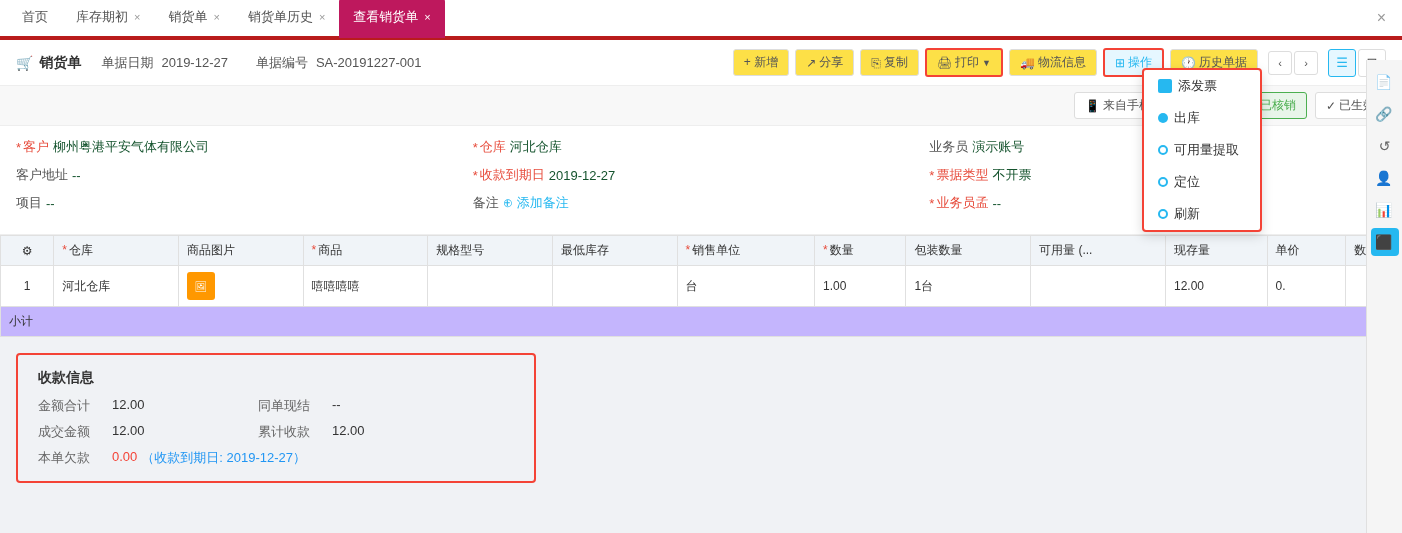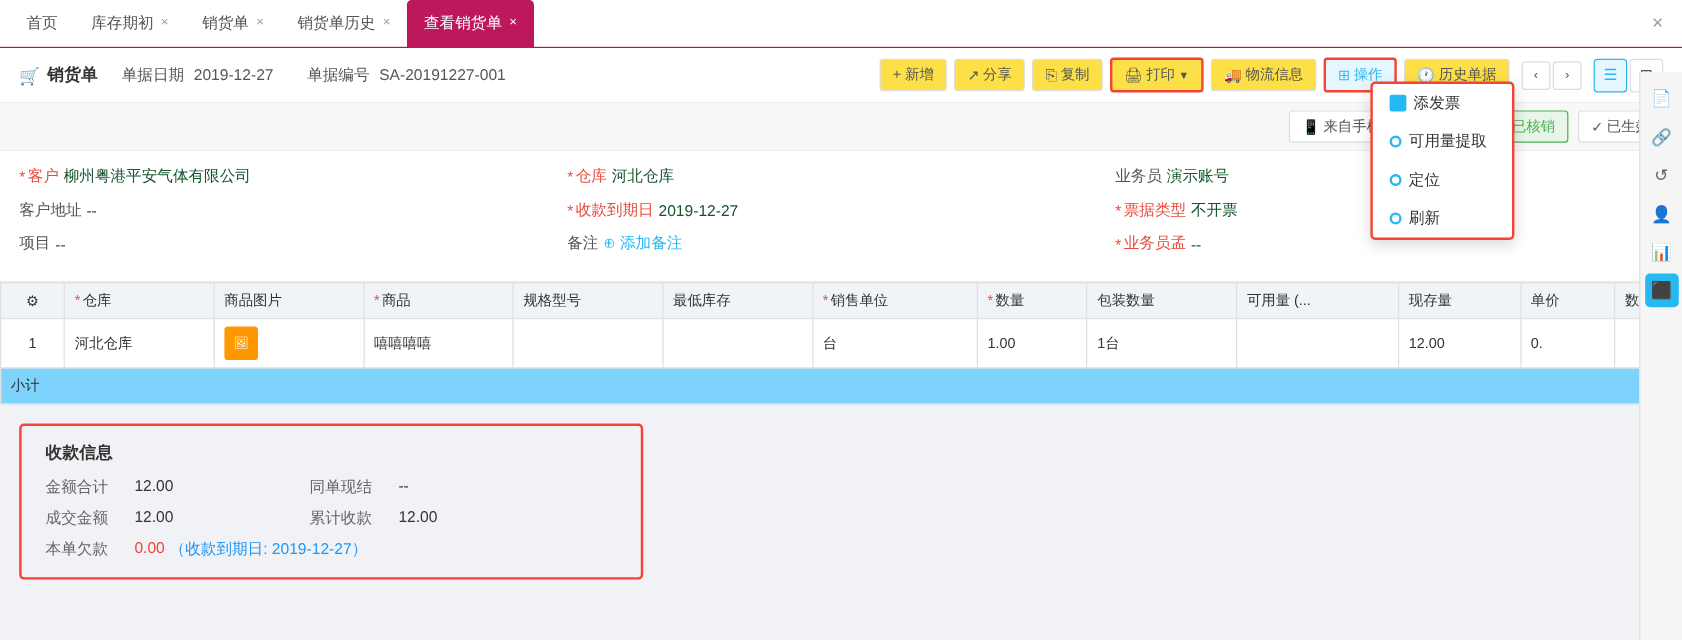--- a/index.html
+++ b/index.html
@@ -1,21 +1,21 @@
 <!DOCTYPE html>
 <html><head>
   <meta charset="utf-8">
   <style>
     * { box-sizing: border-box; margin: 0; padding: 0; }
     body { font-family: 'Microsoft YaHei', Arial, sans-serif; font-size: 13px; background: #f0f2f5; color: #333; }
 
     
     .tab-bar {
       display: flex; align-items: center; background: #fff;
-      border-bottom: 1px solid #b91c1c; padding: 0 8px; height: 40px;
+      border-bottom: 4px solid #b91c1c; padding: 0 8px; height: 40px;
       position: relative;
     }
     .tab {
       display: flex; align-items: center; padding: 0 14px; height: 40px;
       cursor: pointer; font-size: 13px; color: #555; border-bottom: 2px solid transparent;
       white-space: nowrap;
     }
     .tab .close-icon {
       margin-left: 6px; color: #999; font-size: 11px; cursor: pointer;
     }
@@ -74,21 +74,21 @@
     th {
       background: #f0f4f8; border: 1px solid #e0e0e0;
       padding: 6px 8px; text-align: left; font-weight: normal; color: #333;
       white-space: nowrap;
     }
     th .required-star { color: #e74c3c; }
     td {
       border: 1px solid #e0e0e0; padding: 6px 8px;
       background: #fff; white-space: nowrap;
     }
-    tr.subtotal td { background: #7dd3fc; }
+    tr.subtotal td { background: #c4b5fd; }
     .gear-cell { text-align: center; }
 
     
     .payment-section {
       border: 2px solid #f44336; border-radius: 4px; padding: 14px 20px;
       margin: 12px 16px; display: inline-block; min-width: 520px;
     }
     .payment-title { font-size: 14px; font-weight: bold; color: #333; margin-bottom: 10px; }
     .payment-row { display: flex; align-items: flex-start; gap: 4px; }
     .payment-label { color: #666; font-size: 13px; min-width: 70px; }
@@ -366,20 +366,24 @@
     </div>
   </div>
 </div>
 
 <div class="dropdown-menu">
   <div class="dropdown-item">
     <span class="dropdown-icon-square"></span>
     <span>添发票</span>
   </div>
   <div class="dropdown-item">
+    <span class="dropdown-icon-circle"></span>
+    <span>出库</span>
+  </div>
+  <div class="dropdown-item">
     <span class="dropdown-icon-circle-outline"></span>
     <span>可用量提取</span>
   </div>
   <div class="dropdown-item">
     <span class="dropdown-icon-circle-outline"></span>
     <span>定位</span>
   </div>
   <div class="dropdown-item">
     <span class="dropdown-icon-circle-outline"></span>
     <span>刷新</span>

